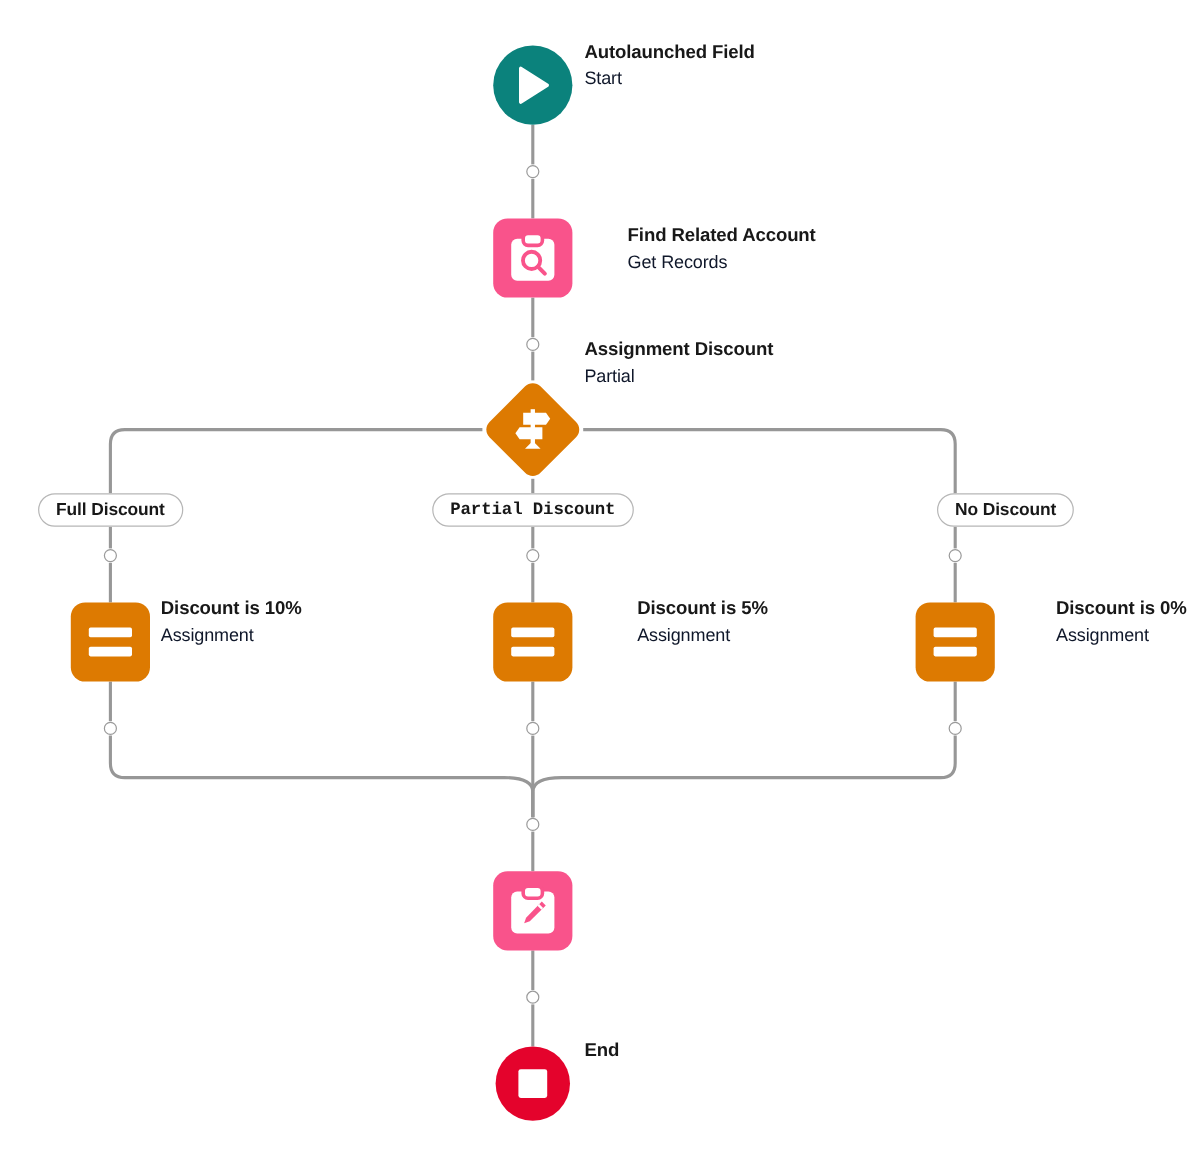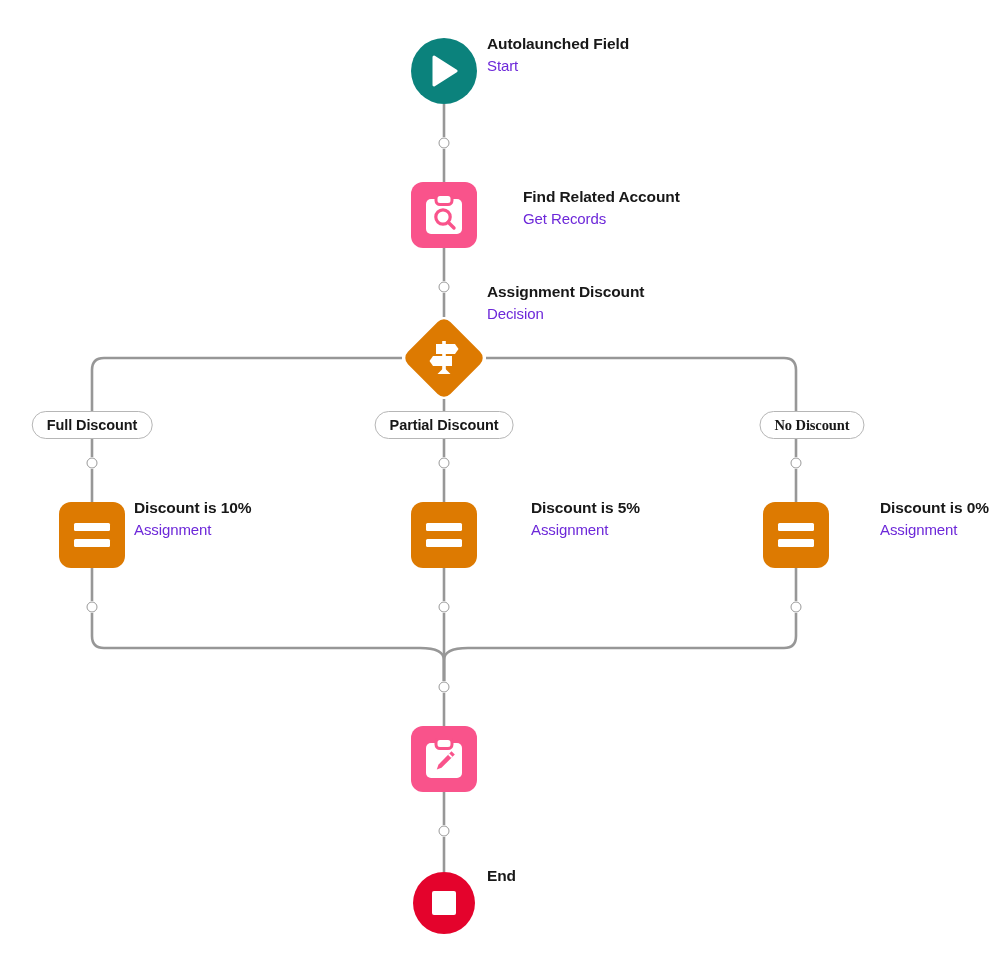--- a/index.html
+++ b/index.html
@@ -127,21 +127,21 @@
   .node-title {
     font-size: 15.5px;
     font-weight: bold;
     color: #181818;
     letter-spacing: -0.1px;
     margin-bottom: 6px;
   }
   .node-sub {
     font-size: 15px;
     font-weight: normal;
-    color: #6d28d9;
+    color: #0f172a;
     letter-spacing: -0.1px;
   }
 
   
   .branch-pill {
     position: absolute;
     transform: translate(-50%, -50%);
     height: 28px;
     padding: 0 14px;
     border: 1.4px solid #b6b6b6;
@@ -258,26 +258,26 @@
       <svg width="40" height="40" viewBox="0 0 40 40">
         <rect x="18.2" y="3" width="3.6" height="31" fill="#ffffff"></rect>
         <path d="M12 6 L31 6 L34.5 11 L31 16 L12 16 Z" fill="#ffffff"></path>
         <path d="M28 18 L9 18 L5.5 23 L9 28 L28 28 Z" fill="#ffffff"></path>
         <path d="M20 29.5 L26.5 36 L13.5 36 Z" fill="#ffffff"></path>
       </svg>
     </div>
   </div>
   <div class="node-text" style="left:487px; top:284px;">
     <div class="node-title">Assignment Discount</div>
-    <div class="node-sub">Decision</div>
+    <div class="node-sub">Partial</div>
   </div>
 
   <div class="branch-pill" style="left:92px; top:425px;">Full Discount</div>
-  <div class="branch-pill" style="left:444px; top:425px;">Partial Discount</div>
-  <div class="branch-pill" style="left:812px; top:425px;font-family:Liberation Serif, serif;">No Discount</div>
+  <div class="branch-pill" style="left:444px; top:425px;font-family:Liberation Mono, monospace;">Partial Discount</div>
+  <div class="branch-pill" style="left:838px; top:425px;">No Discount</div>
 
   <div class="node" style="left:92px; top:535px;">
     <div class="el-square orange">
       <span class="equals">
           <i></i>
           <i></i>
         </span>
     </div>
   </div>
   <div class="node-text" style="left:134px; top:500px;">

